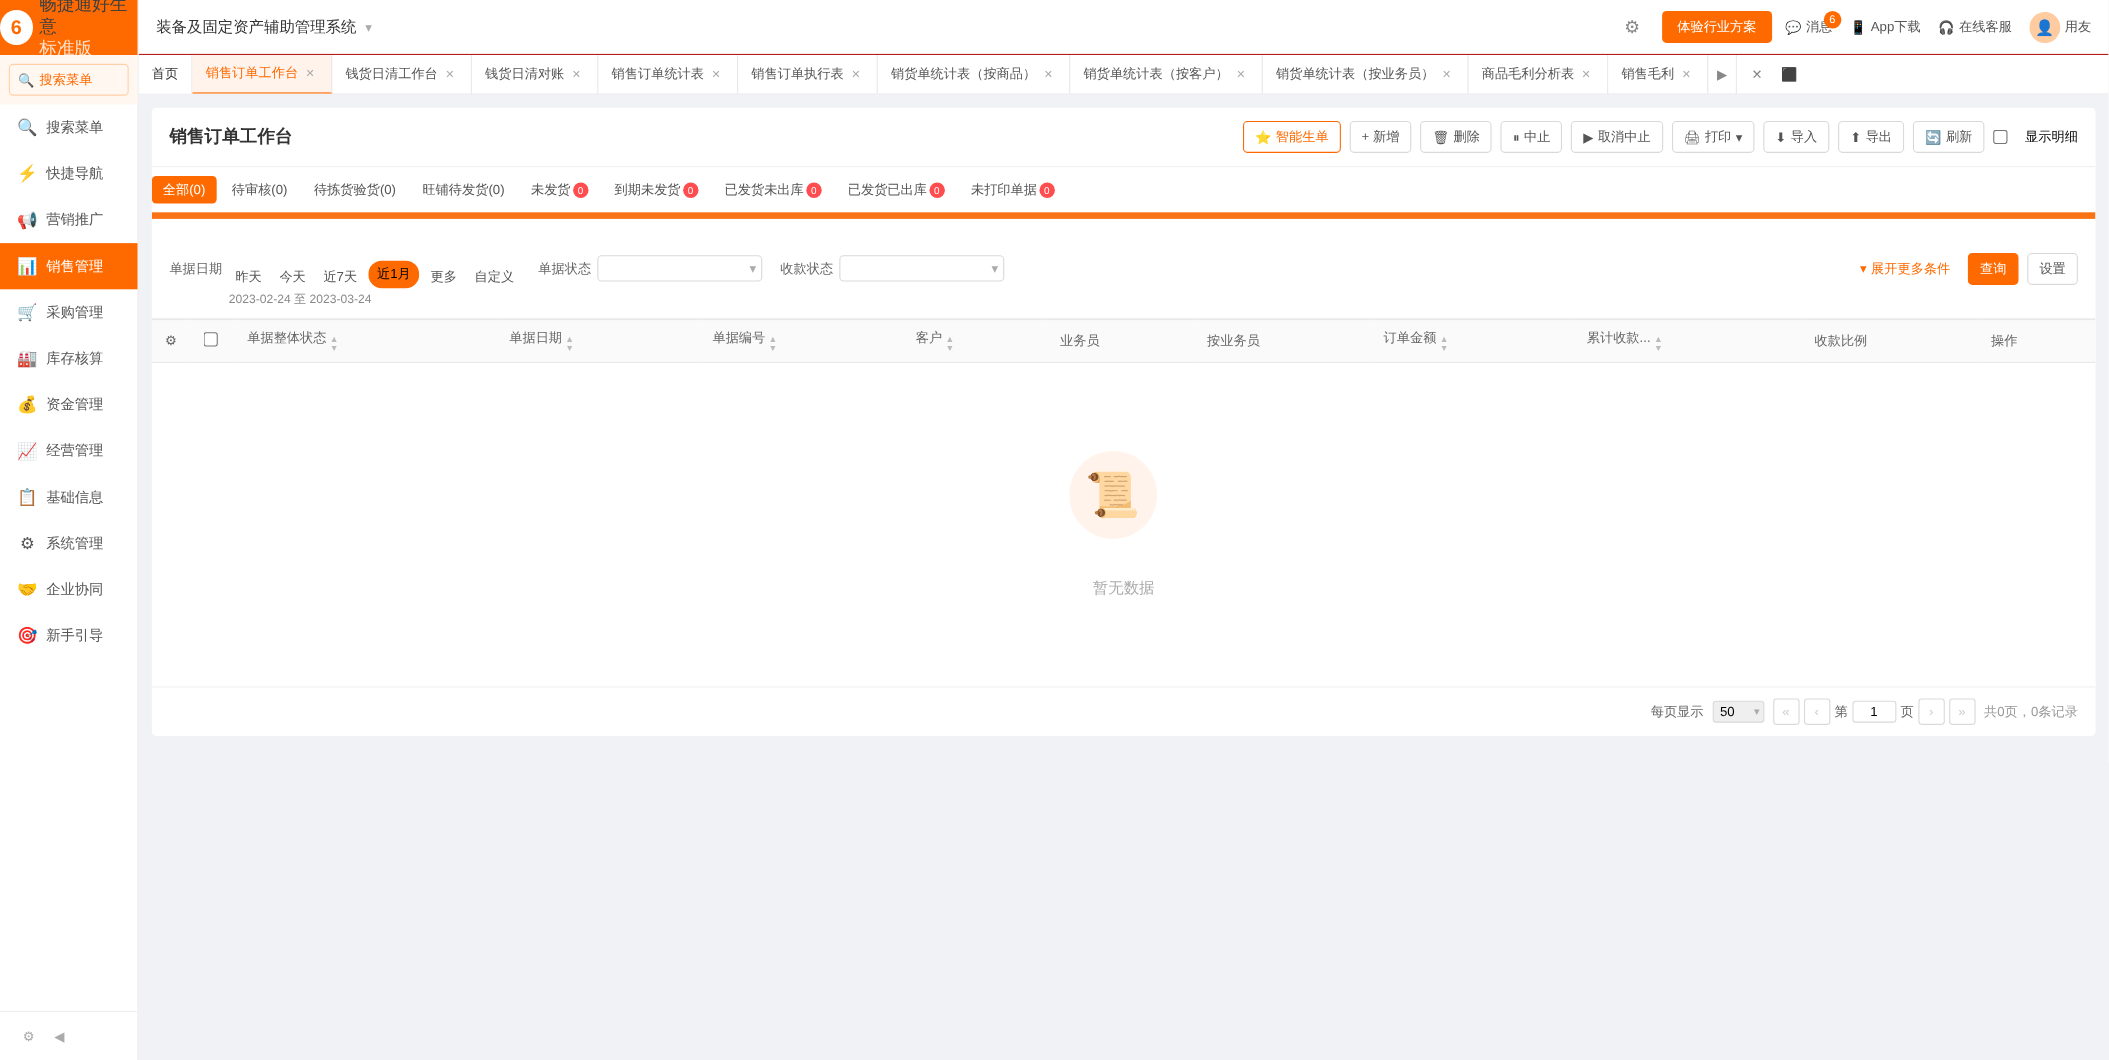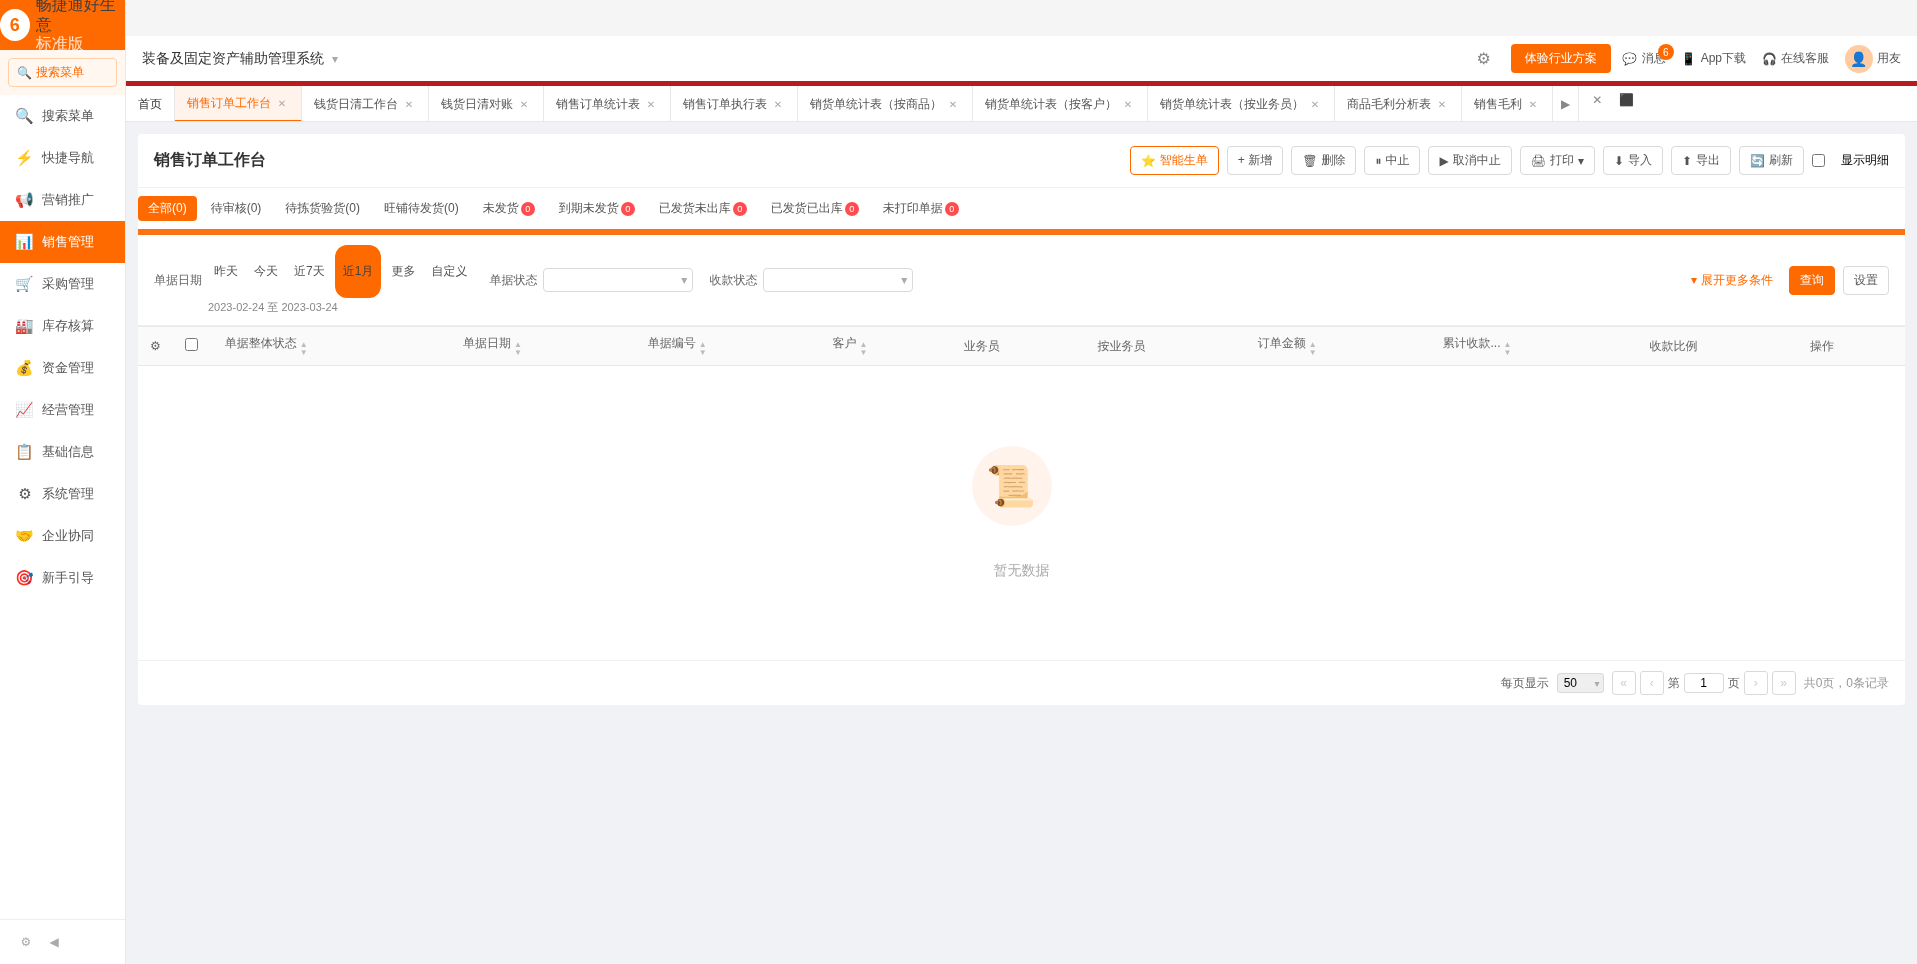--- a/index.html
+++ b/index.html
@@ -16,34 +16,34 @@
     .sidebar-nav-item { display: flex; align-items: center; gap: 8px; padding: 12px 16px; cursor: pointer; color: #555; font-size: 13px; }
     .sidebar-nav-item.active { background: #ff6a00; color: #fff; }
     .sidebar-nav-item .nav-icon { width: 18px; height: 18px; display: flex; align-items: center; justify-content: center; font-size: 15px; }
     .sidebar-bottom { margin-top: auto; display: flex; align-items: center; padding: 12px 16px; gap: 8px; border-top: 1px solid #eee; }
     .sidebar-bottom-icon { width: 20px; height: 20px; display: flex; align-items: center; justify-content: center; color: #aaa; cursor: pointer; }
 
     
     .main { flex: 1; display: flex; flex-direction: column; overflow: hidden; }
 
     
-    .topbar { height: 50px; background: #fff; border-bottom: 5px solid #b91c1c; display: flex; align-items: center; padding: 0 16px; gap: 12px; margin-top: 36px; }
+    .topbar { height: 50px; background: #fff; border-bottom: 1px solid #b91c1c; display: flex; align-items: center; padding: 0 16px; gap: 12px; }
     .topbar-title { font-size: 14px; color: #333; flex: 1; display: flex; align-items: center; gap: 8px; }
     .topbar-title-text { font-weight: 500; }
     .topbar-arrow { color: #aaa; font-size: 12px; }
     .topbar-settings { width: 30px; height: 30px; display: flex; align-items: center; justify-content: center; cursor: pointer; color: #888; font-size: 16px; }
     .topbar-solution-btn { background: #ff6a00; color: #fff; border: none; border-radius: 4px; padding: 6px 14px; font-size: 12px; cursor: pointer; }
     .topbar-right { display: flex; align-items: center; gap: 16px; margin-left: auto; }
     .topbar-right-item { display: flex; align-items: center; gap: 4px; color: #555; cursor: pointer; font-size: 12px; position: relative; }
     .topbar-badge { background: #ff6a00; color: #fff; border-radius: 50%; width: 16px; height: 16px; display: flex; align-items: center; justify-content: center; font-size: 10px; position: absolute; top: -6px; right: -8px; }
     .topbar-user { display: flex; align-items: center; gap: 4px; cursor: pointer; color: #555; }
     .topbar-user-avatar { width: 28px; height: 28px; background: #ffcba0; border-radius: 50%; display: flex; align-items: center; justify-content: center; color: #ff6a00; font-size: 14px; }
 
     
-    .tabbar { background: #fff; border-bottom: 1px solid #e8e8e8; display: flex; align-items: flex-start; overflow: hidden; height: 36px; }
+    .tabbar { background: #fff; border-bottom: 1px solid #e8e8e8; display: flex; align-items: center; overflow: hidden; height: 36px; }
     .tab-item { display: flex; align-items: center; gap: 4px; padding: 0 12px; height: 36px; cursor: pointer; white-space: nowrap; font-size: 12px; color: #555; border-right: 1px solid #e8e8e8; position: relative; flex-shrink: 0; }
     .tab-item.active { background: #fff3ec; color: #ff6a00; border-bottom: 2px solid #ff6a00; }
     .tab-item.home { background: #fff; color: #333; font-weight: 500; }
     .tab-close { width: 14px; height: 14px; display: flex; align-items: center; justify-content: center; color: #aaa; font-size: 10px; border-radius: 2px; }
     .tabbar-more { display: flex; align-items: center; padding: 0 8px; cursor: pointer; color: #888; border-right: 1px solid #e8e8e8; height: 36px; }
     .tabbar-actions { display: flex; align-items: center; padding: 0 4px; gap: 2px; }
     .tabbar-action-btn { width: 28px; height: 28px; display: flex; align-items: center; justify-content: center; color: #888; cursor: pointer; border-radius: 3px; }
 
     
     .content { flex: 1; overflow: auto; background: #f0f2f5; padding: 12px; }
@@ -62,21 +62,21 @@
     .sub-tab { padding: 4px 10px; border-radius: 4px; cursor: pointer; color: #555; font-size: 12px; white-space: nowrap; }
     .sub-tab.active { background: #ff6a00; color: #fff; border-radius: 4px; }
     .sub-tab-badge { background: #ff4d4f; color: #fff; border-radius: 50%; width: 14px; height: 14px; display: inline-flex; align-items: center; justify-content: center; font-size: 9px; margin-left: 2px; }
 
     
     .filter-area { padding: 10px 16px; border-bottom: 1px solid #f0f0f0; }
     .filter-row { display: flex; align-items: center; gap: 16px; flex-wrap: wrap; }
     .filter-item { display: flex; align-items: center; gap: 6px; }
     .filter-label { color: #666; font-size: 12px; white-space: nowrap; }
     .date-option { padding: 2px 6px; border-radius: 3px; cursor: pointer; color: #555; font-size: 12px; }
-    .date-option.active { background: #ff6a00; color: #404040; border-radius: 12px; padding: 18px 8px; }
+    .date-option.active { background: #ff6a00; color: #000000; border-radius: 12px; padding: 4px 8px; }
     .filter-date-range { color: #888; font-size: 11px; margin-top: 2px; }
     .filter-select { border: 1px solid #d9d9d9; border-radius: 4px; padding: 4px 24px 4px 8px; font-size: 12px; color: #333; background: #fff; min-width: 150px; appearance: none; cursor: pointer; position: relative; }
     .filter-select-wrap { position: relative; display: inline-flex; align-items: center; }
     .filter-select-wrap::after { content: '▾'; position: absolute; right: 6px; color: #aaa; pointer-events: none; }
     .expand-more { display: flex; align-items: center; gap: 4px; color: #ff6a00; cursor: pointer; font-size: 12px; margin-left: auto; }
     .action-btns-right { display: flex; gap: 8px; }
 
     
     .results-bar { display: flex; align-items: center; justify-content: space-between; padding: 8px 16px; }
     .results-count { color: #666; font-size: 12px; }
@@ -115,21 +115,21 @@
     .page-info { display: flex; align-items: center; gap: 4px; color: #666; font-size: 12px; }
     .page-input { width: 40px; border: 1px solid #d9d9d9; border-radius: 3px; padding: 2px 4px; text-align: center; font-size: 12px; }
     .total-info { color: #999; font-size: 12px; }
 
     
     .scrollbar-container { overflow-x: auto; }
     .scrollbar-container::-webkit-scrollbar { height: 6px; }
     .scrollbar-container::-webkit-scrollbar-thumb { background: #ccc; border-radius: 3px; }
 
     .filter-date-col { display: flex; flex-direction: column; }
-    .filter-date-top { display: flex; align-items: center; gap: 4px; }
+    .filter-date-top { display: flex; align-items: flex-end; gap: 4px; margin-top: 28px; }
   </style>
 </head>
 <body>
 
 <div class="sidebar">
   <div class="sidebar-logo">
     <div class="sidebar-logo-icon">6</div>
     <div>
       <div class="sidebar-logo-text">畅捷通好生意</div>
       <div class="sidebar-logo-sub">标准版</div>

